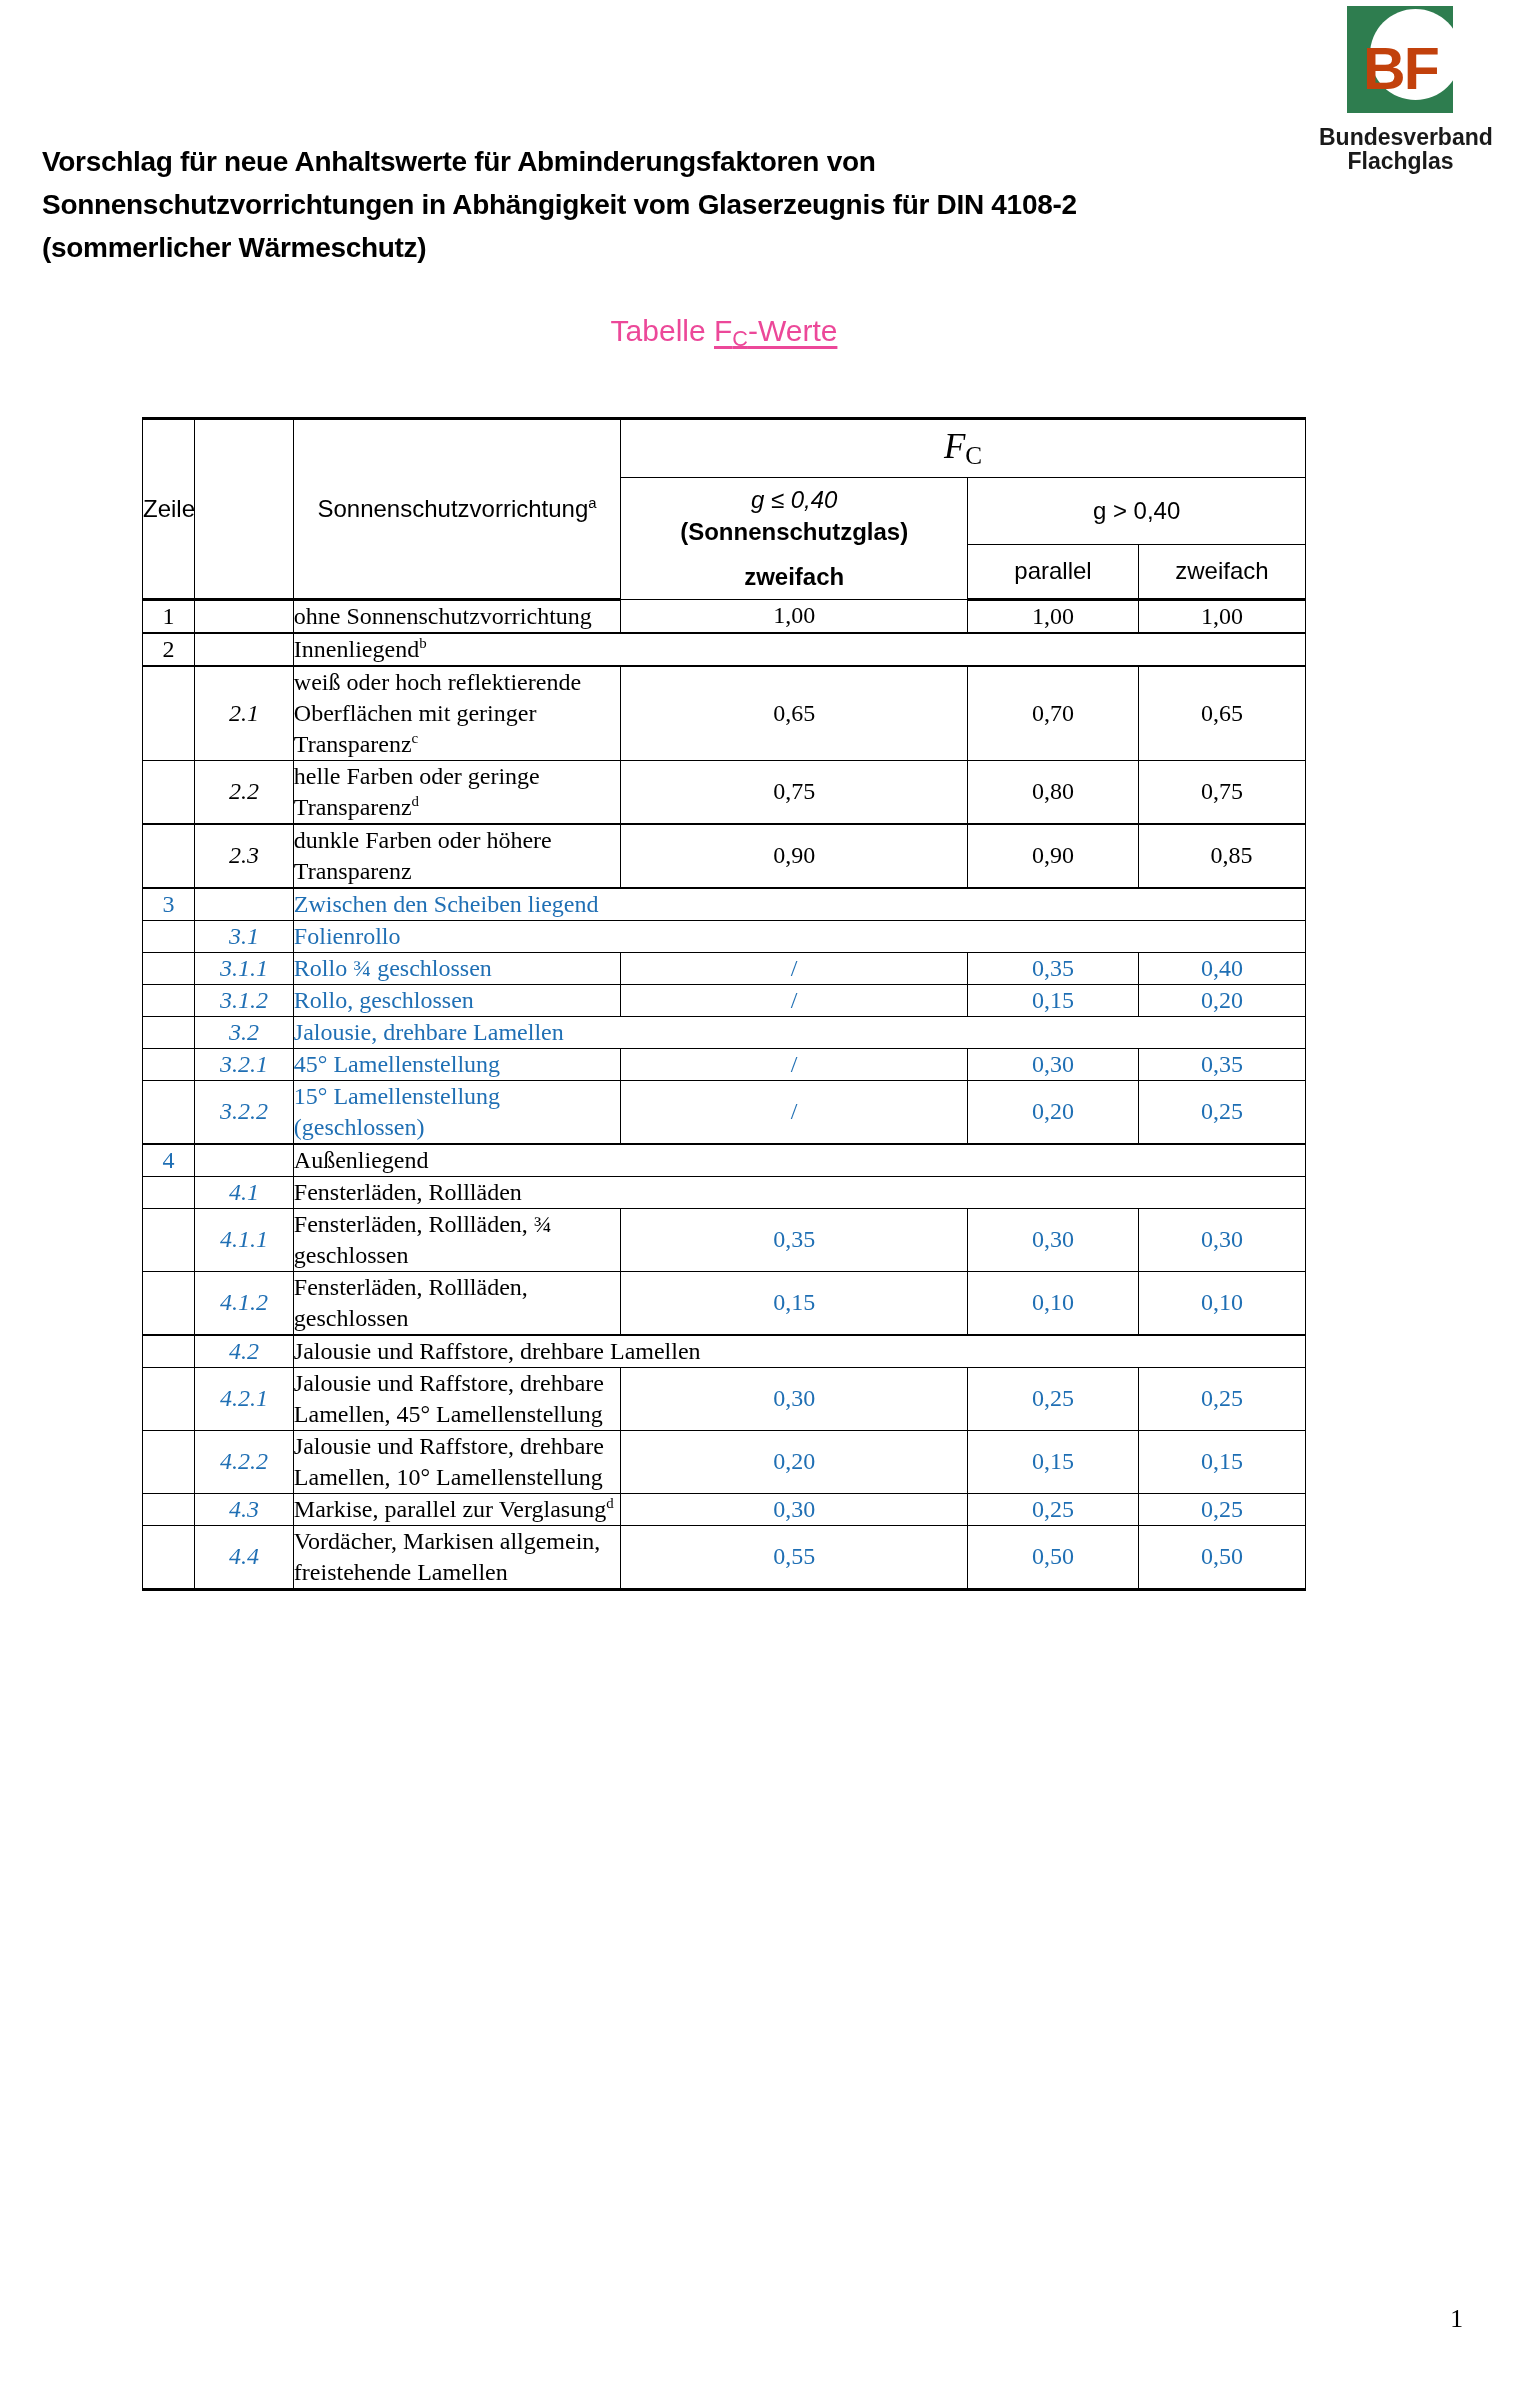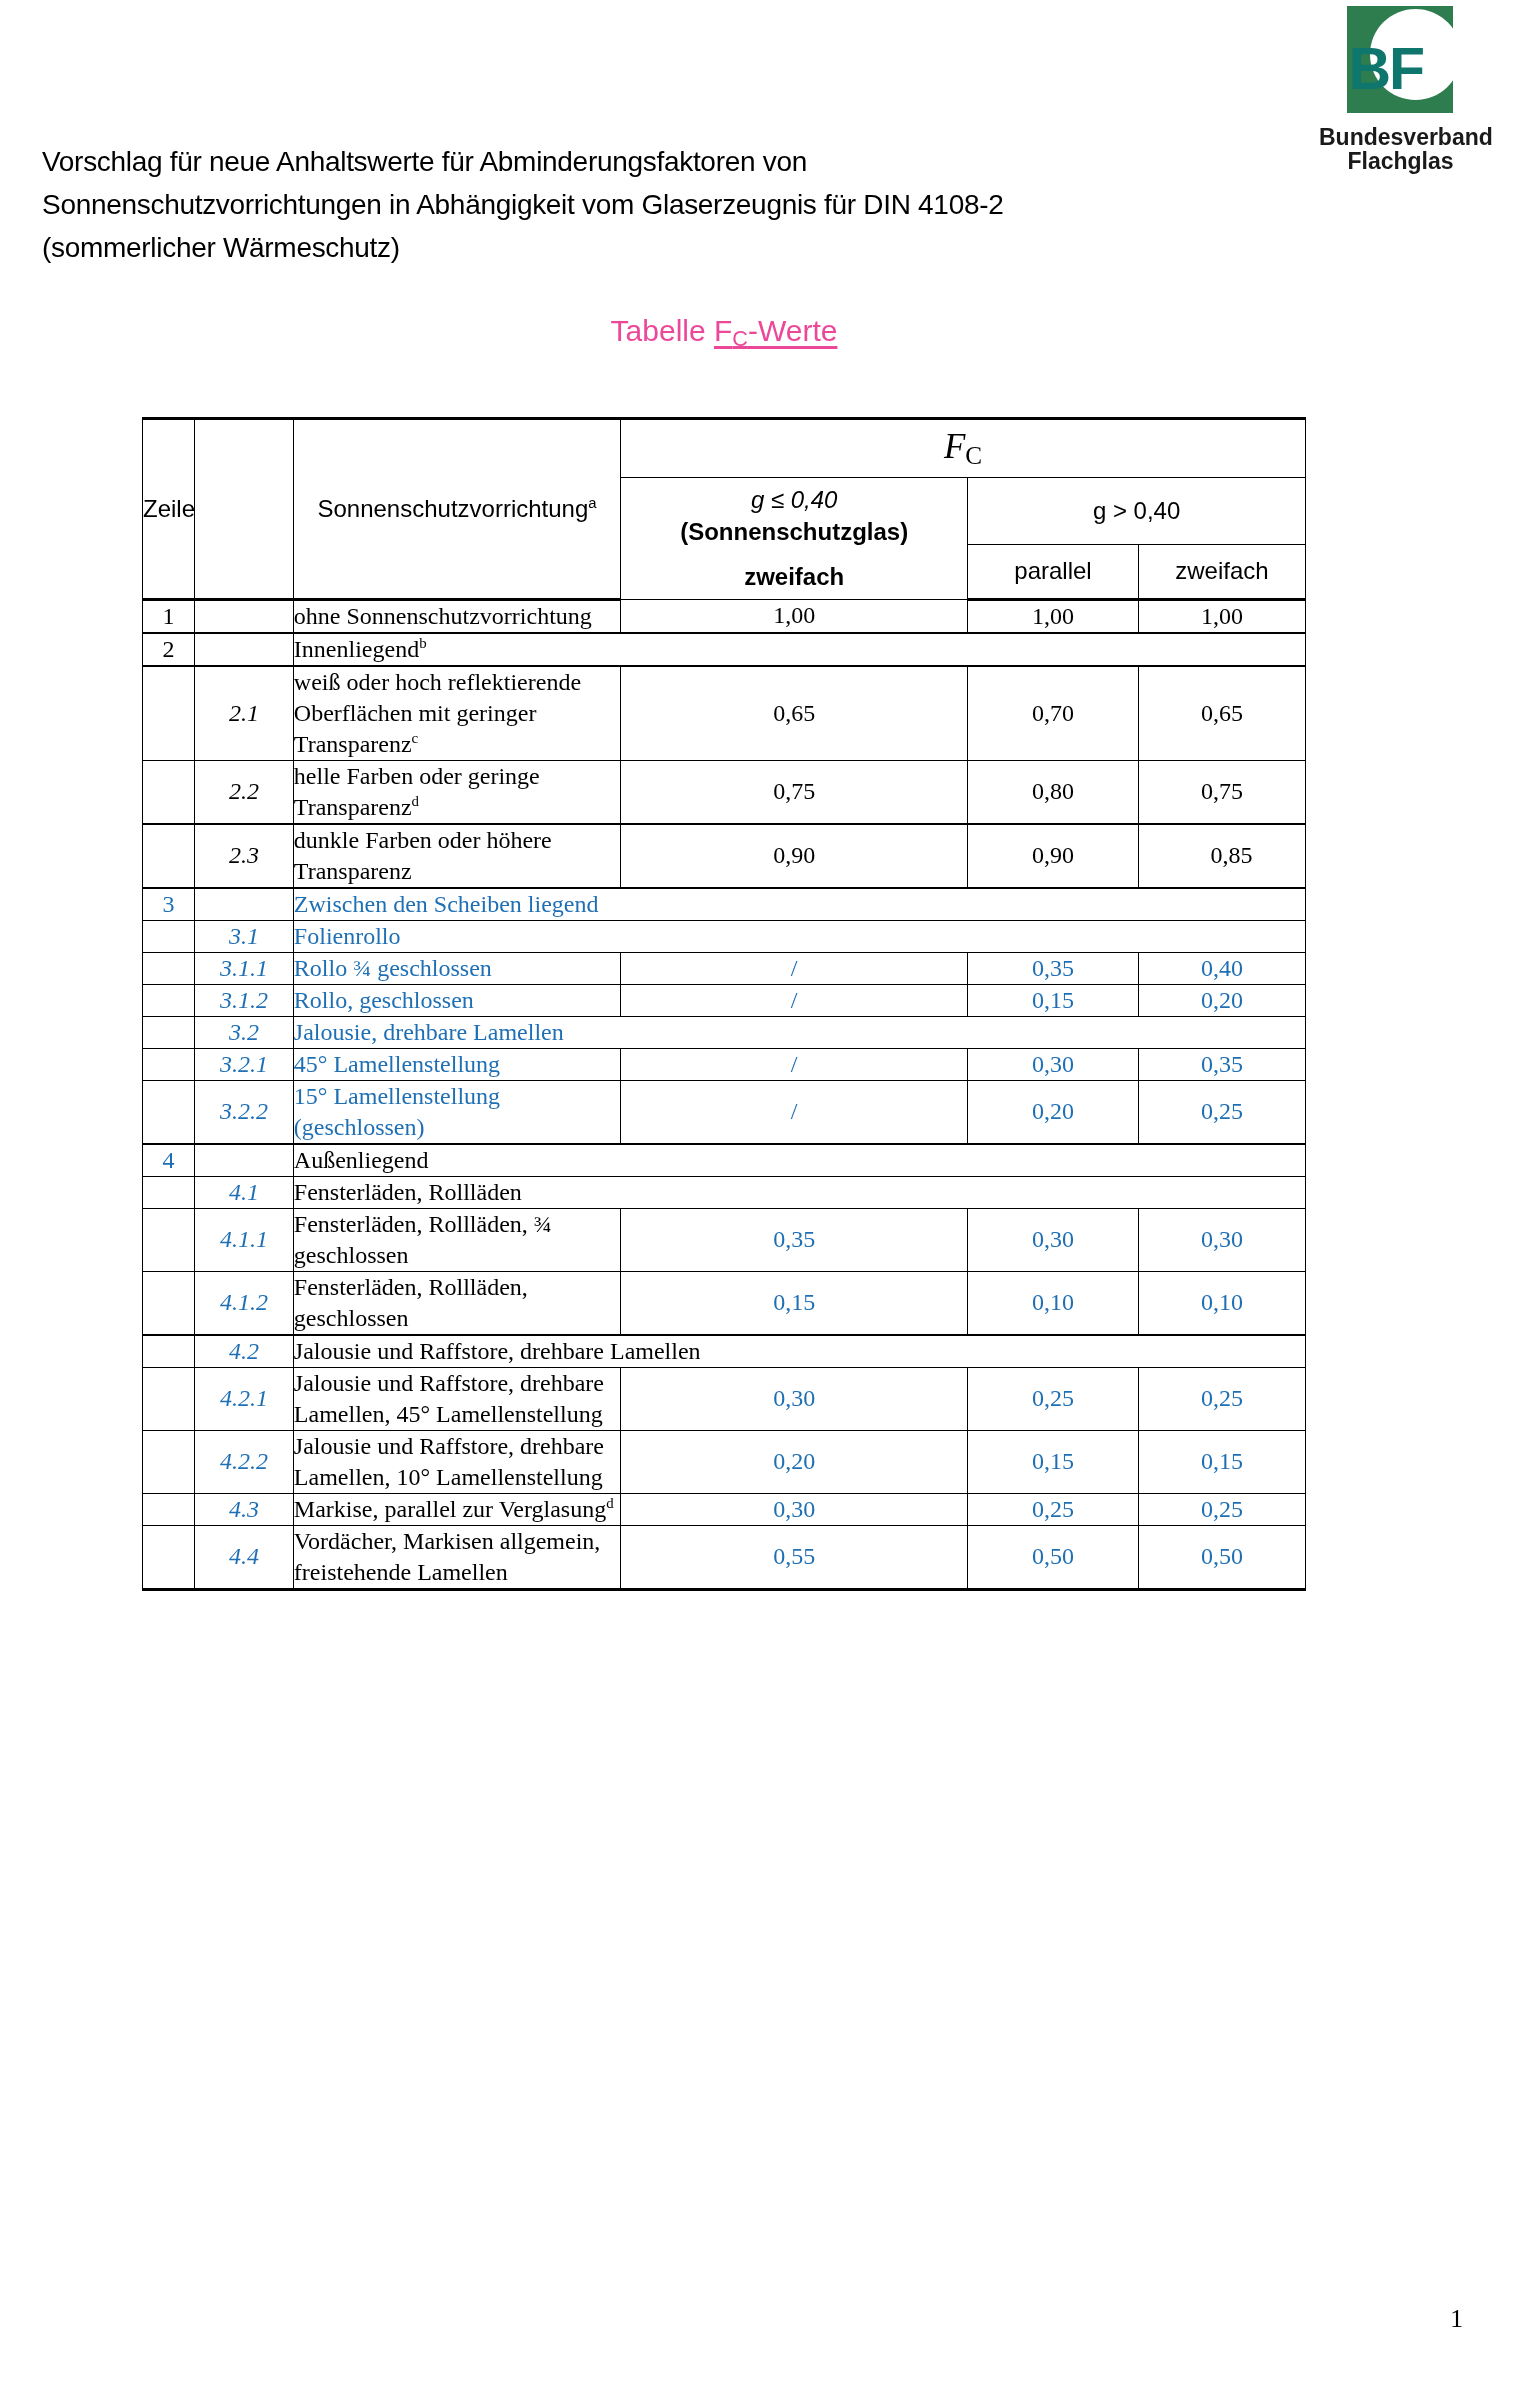--- a/index.html
+++ b/index.html
@@ -50,43 +50,43 @@
   #logo-bf {
     position: absolute;
     left: 17px;
     top: 34px;
     width: 106px;
     font-family: "Liberation Sans", sans-serif;
     font-weight: bold;
     font-size: 59px;
     line-height: 59px;
     letter-spacing: -1.9px;
-    color: #0f766e;
-    text-align: left;
+    color: #c2410c;
+    text-align: center;
     padding-left: 1.9px;
     box-sizing: border-box;
   }
   #logo-words {
     font-family: "Liberation Sans", sans-serif;
     font-weight: bold;
     font-size: 23px;
     line-height: 24px;
     color: #1a1a1a;
     margin-top: -1.9px;
   }
   #logo-words div { white-space: nowrap; }
 
   
   #title {
     position: absolute;
     left: 42px;
     top: 140px;
     width: 1401px;
     font-family: "Liberation Sans", sans-serif;
-    font-weight: normal;
+    font-weight: bold;
     font-size: 28px;
     line-height: 43px;
     letter-spacing: -0.3px;
     color: #000000;
   }
   #title div { white-space: nowrap; }
 
   
   #subtitle {
     position: absolute;

